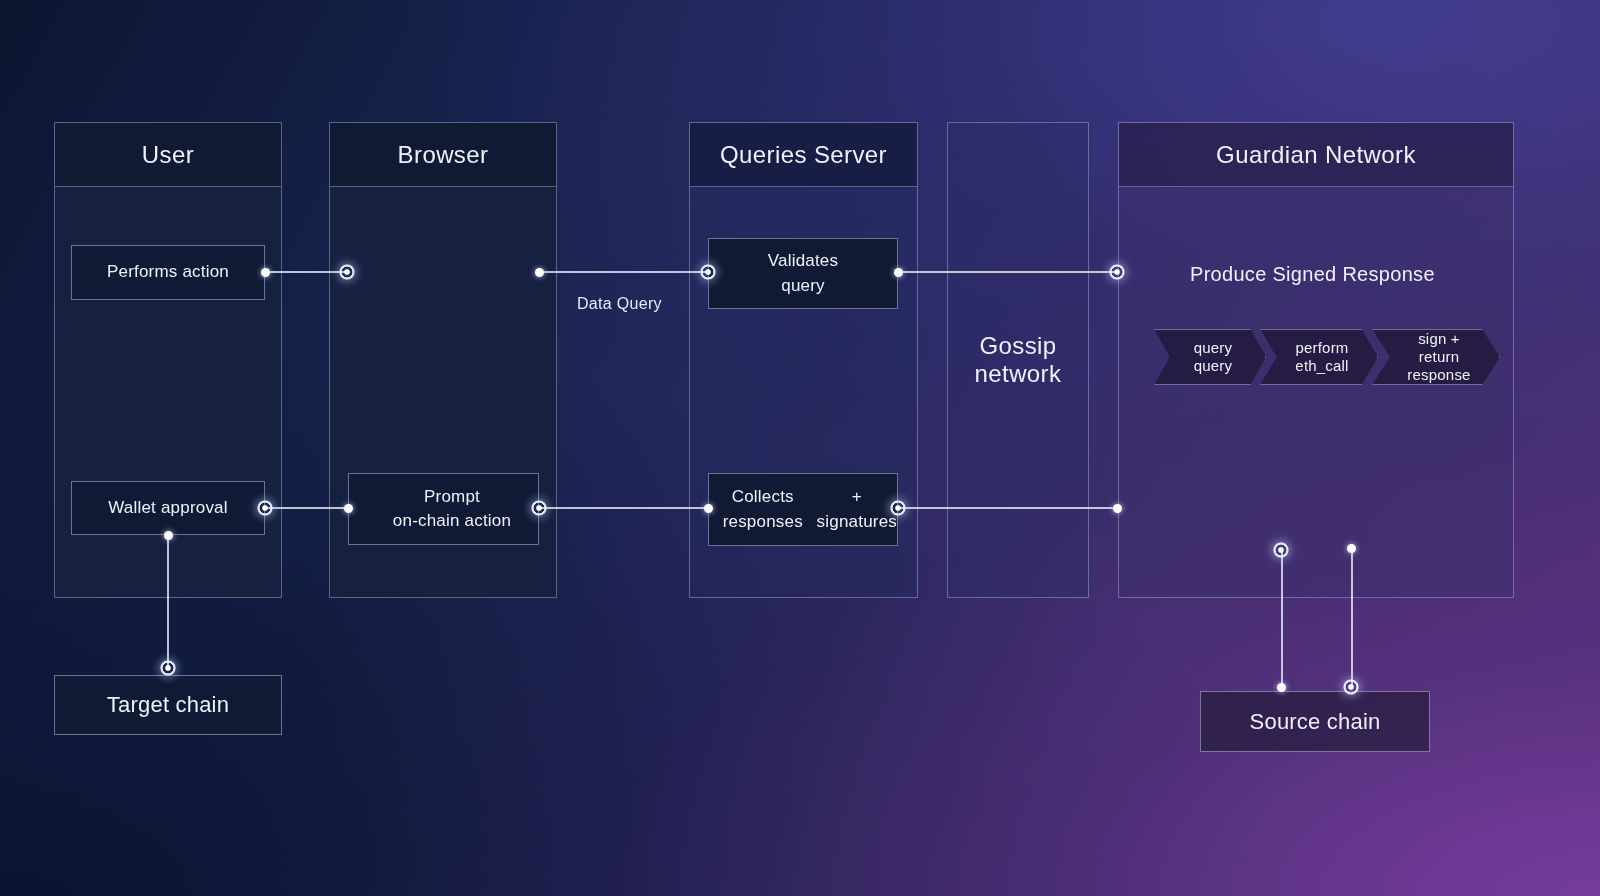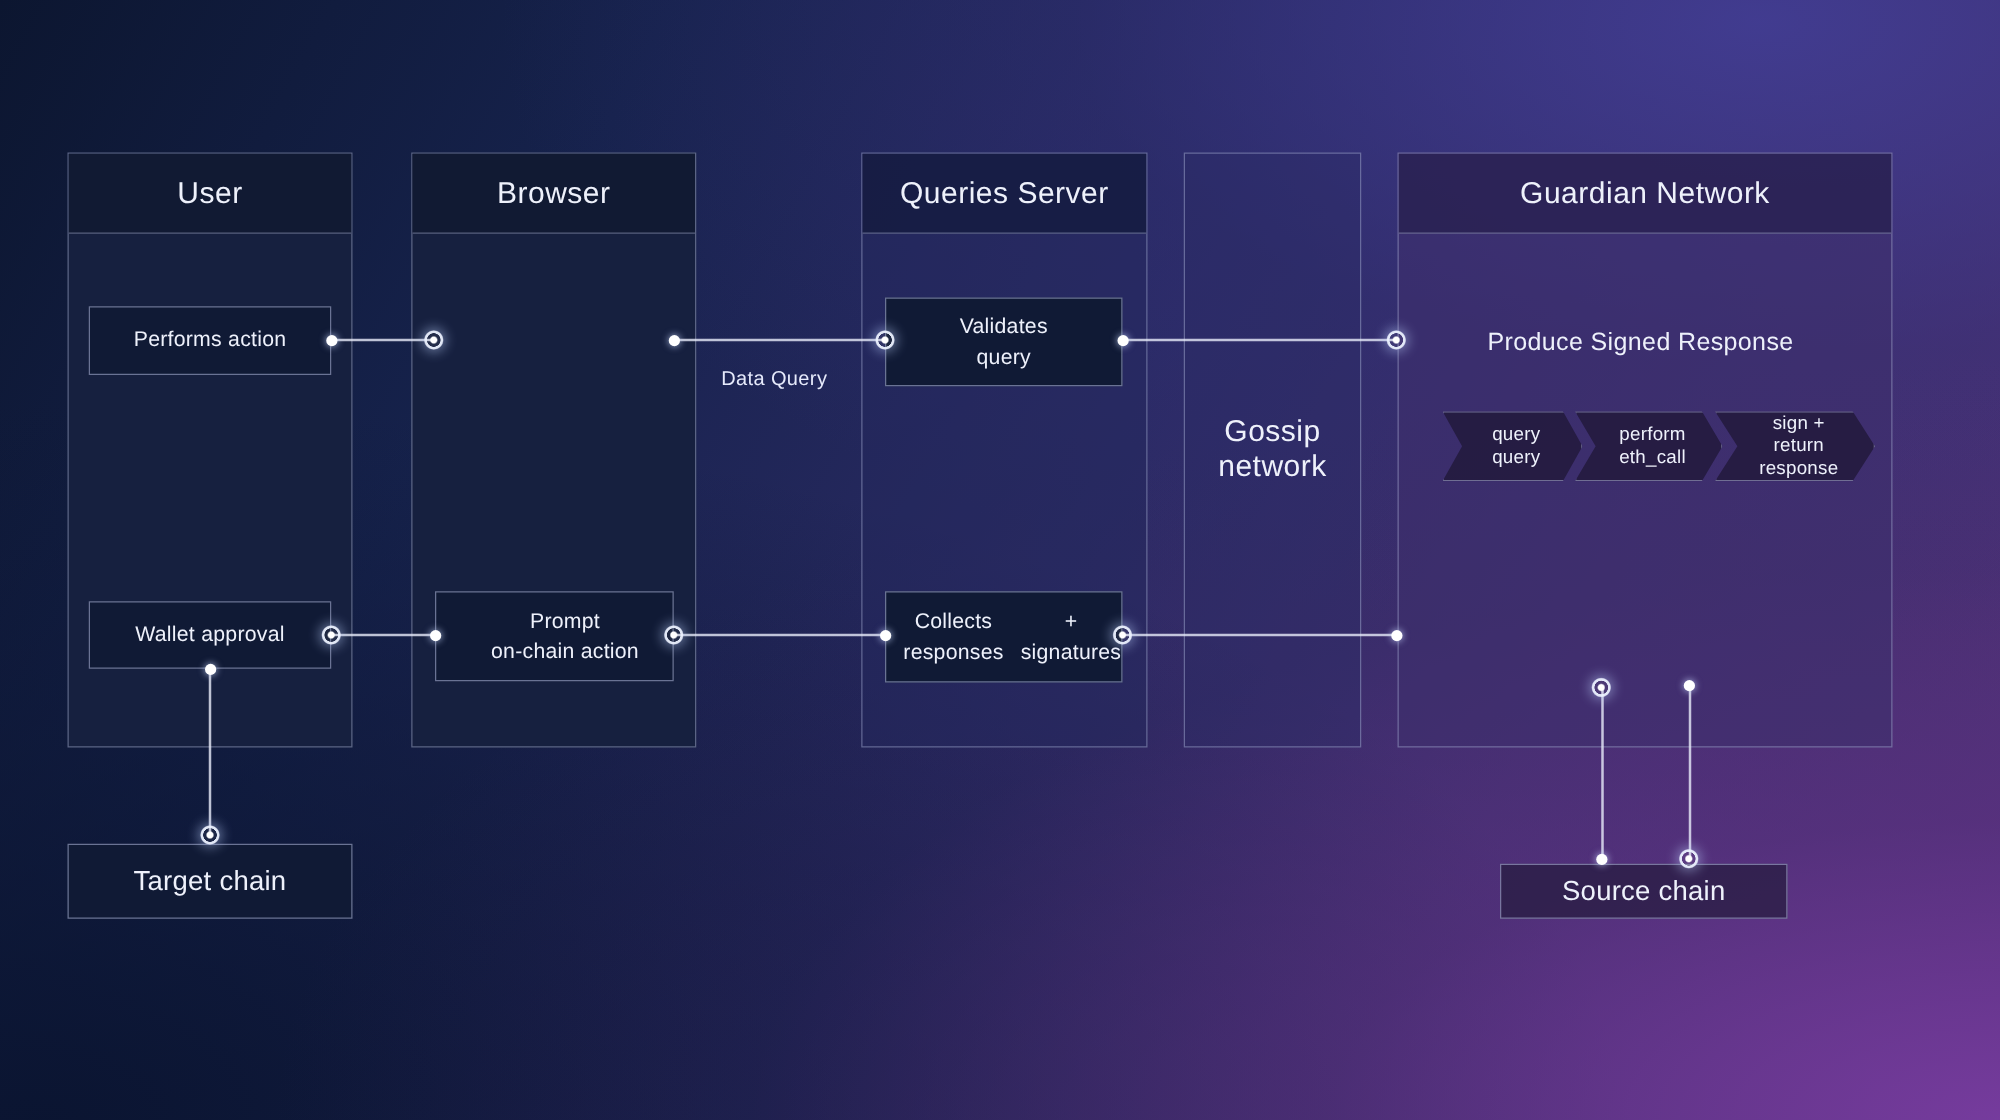--- a/index.html
+++ b/index.html
@@ -211,21 +211,21 @@
         <span>sign +</span>
         <span>return</span>
         <span>response</span>
       </div>
     </div>
   </div>
 
   <div class="node dark big" style="left:54px; top:675px; width:228px; height:60px;">
     <span>Target chain</span>
   </div>
-  <div class="node purple big" style="left:1200px; top:691px; width:230px; height:44px;">
+  <div class="node purple big" style="left:1200px; top:691px; width:230px; height:61px;">
     <span>Source chain</span>
   </div>
 
   <div class="edge-h" style="left:265px; top:271px; width:83px;"></div>
   <div class="dot" style="left:265px; top:272px;"></div>
   <div class="dot ring" style="left:347px; top:272px;"></div>
 
   <div class="edge-h" style="left:539px; top:271px; width:169px;"></div>
   <div class="dot" style="left:539px; top:272px;"></div>
   <div class="dot ring" style="left:708px; top:272px;"></div>

